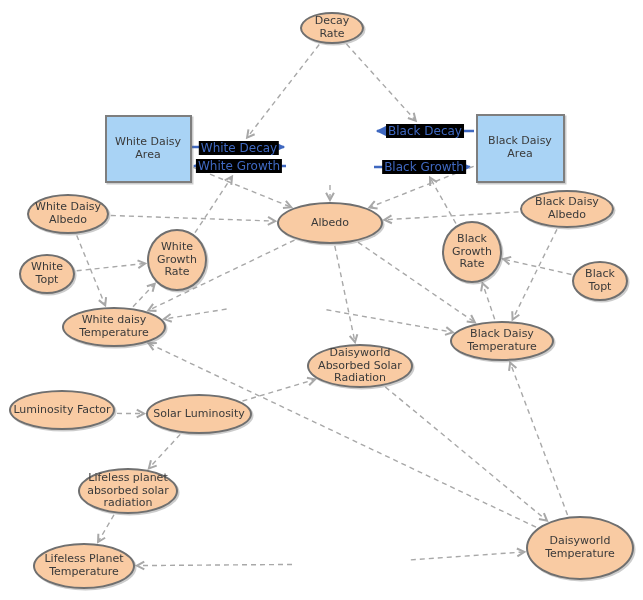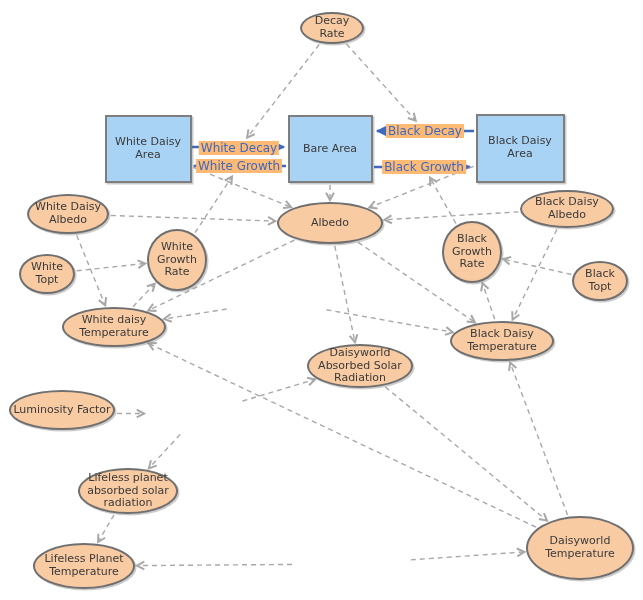--- a/index.html
+++ b/index.html
@@ -12,21 +12,21 @@
   .node{
     position:absolute;display:flex;align-items:center;justify-content:center;
     text-align:center;font-size:11px;line-height:1.16;white-space:pre;
     box-sizing:border-box;cursor:default;
   }
   .node.ellipse{border-radius:50%;box-shadow:1.5px 1.5px 0 rgba(110,110,110,.35);}
   .node.rect{box-shadow:1.5px 1.5px 0 rgba(110,110,110,.35);}
   .node span{display:block;}
   .flow-label{
     position:absolute;transform:translate(-50%,-50%);
-    font-size:12px;white-space:nowrap;background:#fdba74;padding:0 2px;
+    font-size:12px;white-space:nowrap;background:#000000;padding:0 2px;
     cursor:default;
   }
 </style>
 </head>
 <body>
 
 <div class="canvas">
   <svg id="edge-layer" xmlns="http://www.w3.org/2000/svg">
       <defs>
         <marker id="gray-arrow" viewBox="0 0 10 10" refX="8" refY="5" markerWidth="8" markerHeight="8" orient="auto">
@@ -68,21 +68,20 @@
       <line x1="410.8300992583572" y1="559.8715719818696" x2="524.3796058253087" y2="551.9031855561187" stroke="#A8A8A8" stroke-width="1.4" stroke-dasharray="5,4" marker-end="url(#gray-arrow)"></line>
       <line x1="385.3101120984598" y1="386.9383654632713" x2="547.0129857002082" y2="520.7107427156268" stroke="#A8A8A8" stroke-width="1.4" stroke-dasharray="5,4" marker-end="url(#gray-arrow)"></line>
       <line x1="536.032072663709" y1="527.1482576366517" x2="148.5613669926403" y2="343.39069121324786" stroke="#A8A8A8" stroke-width="1.4" stroke-dasharray="5,4" marker-end="url(#gray-arrow)"></line>
       <line x1="567.526627752346" y1="514.897589035072" x2="510.16353022893105" y2="362.66475329985553" stroke="#A8A8A8" stroke-width="1.4" stroke-dasharray="5,4" marker-end="url(#gray-arrow)"></line>
     </svg>
   <div id="node-layer">
       <div class="node ellipse" style="left: 300px; top: 12px; width: 64px; height: 32px; background: rgb(249, 203, 163); border: 2px solid rgb(111, 111, 111); color: rgb(58, 58, 58);"><span>Decay
 Rate</span></div>
       <div class="node rect" style="left: 104.5px; top: 115px; width: 87px; height: 68px; background: rgb(169, 211, 245); border: 2px solid rgb(126, 126, 126); color: rgb(58, 58, 58);"><span>White Daisy
 Area</span></div>
-      <div class="node rect" style="left: 287.5px; top: 115px; width: 85px; height: 68px; background: rgb(169, 211, 245); border: 2px solid rgb(126, 126, 126); color: rgb(58, 58, 58);"><span>Bare Area</span></div>
       <div class="node rect" style="left: 475.5px; top: 113.5px; width: 89px; height: 69px; background: rgb(169, 211, 245); border: 2px solid rgb(126, 126, 126); color: rgb(58, 58, 58);"><span>Black Daisy
 Area</span></div>
       <div class="node ellipse" style="left: 27px; top: 194px; width: 82px; height: 40px; background: rgb(249, 203, 163); border: 2px solid rgb(111, 111, 111); color: rgb(58, 58, 58);"><span>White Daisy
 Albedo</span></div>
       <div class="node ellipse" style="left: 19px; top: 254px; width: 56px; height: 40px; background: rgb(249, 203, 163); border: 2px solid rgb(111, 111, 111); color: rgb(58, 58, 58);"><span>White
 Topt</span></div>
       <div class="node ellipse" style="left: 147px; top: 229px; width: 60px; height: 62px; background: rgb(249, 203, 163); border: 2px solid rgb(111, 111, 111); color: rgb(58, 58, 58);"><span>White
 Growth
 Rate</span></div>
       <div class="node ellipse" style="left: 277px; top: 202px; width: 106px; height: 42px; background: rgb(249, 203, 163); border: 2px solid rgb(111, 111, 111); color: rgb(58, 58, 58);"><span>Albedo</span></div>
@@ -94,20 +93,21 @@
       <div class="node ellipse" style="left: 572px; top: 261px; width: 56px; height: 40px; background: rgb(249, 203, 163); border: 2px solid rgb(111, 111, 111); color: rgb(58, 58, 58);"><span>Black
 Topt</span></div>
       <div class="node ellipse" style="left: 62px; top: 307px; width: 104px; height: 40px; background: rgb(249, 203, 163); border: 2px solid rgb(111, 111, 111); color: rgb(58, 58, 58);"><span>White daisy
 Temperature</span></div>
       <div class="node ellipse" style="left: 450px; top: 321px; width: 104px; height: 40px; background: rgb(249, 203, 163); border: 2px solid rgb(111, 111, 111); color: rgb(58, 58, 58);"><span>Black Daisy
 Temperature</span></div>
       <div class="node ellipse" style="left: 307px; top: 344px; width: 106px; height: 44px; background: rgb(249, 203, 163); border: 2px solid rgb(111, 111, 111); color: rgb(58, 58, 58);"><span>Daisyworld
 Absorbed Solar
 Radiation</span></div>
       <div class="node ellipse" style="left: 9px; top: 390px; width: 106px; height: 40px; background: rgb(249, 203, 163); border: 2px solid rgb(111, 111, 111); color: rgb(58, 58, 58);"><span>Luminosity Factor</span></div>
+      <div class="node ellipse" style="left: 146px; top: 394px; width: 106px; height: 40px; background: rgb(249, 203, 163); border: 2px solid rgb(111, 111, 111); color: rgb(58, 58, 58);"><span>Solar Luminosity</span></div>
       <div class="node ellipse" style="left: 78px; top: 468px; width: 100px; height: 46px; background: rgb(249, 203, 163); border: 2px solid rgb(111, 111, 111); color: rgb(58, 58, 58);"><span>Lifeless planet
 absorbed solar
 radiation</span></div>
       <div class="node ellipse" style="left: 33px; top: 543px; width: 102px; height: 46px; background: rgb(249, 203, 163); border: 2px solid rgb(111, 111, 111); color: rgb(58, 58, 58);"><span>Lifeless Planet
 Temperature</span></div>
       <div class="node ellipse" style="left: 526px; top: 516px; width: 108px; height: 64px; background: rgb(249, 203, 163); border: 2px solid rgb(111, 111, 111); color: rgb(58, 58, 58);"><span>Daisyworld
 Temperature</span></div>
       <div class="flow-label" style="left: 239px; top: 148px; color: rgb(63, 104, 192);">White Decay</div>
       <div class="flow-label" style="left: 239px; top: 166px; color: rgb(63, 104, 192);">White Growth</div>
       <div class="flow-label" style="left: 425px; top: 131px; color: rgb(63, 104, 192);">Black Decay</div>

